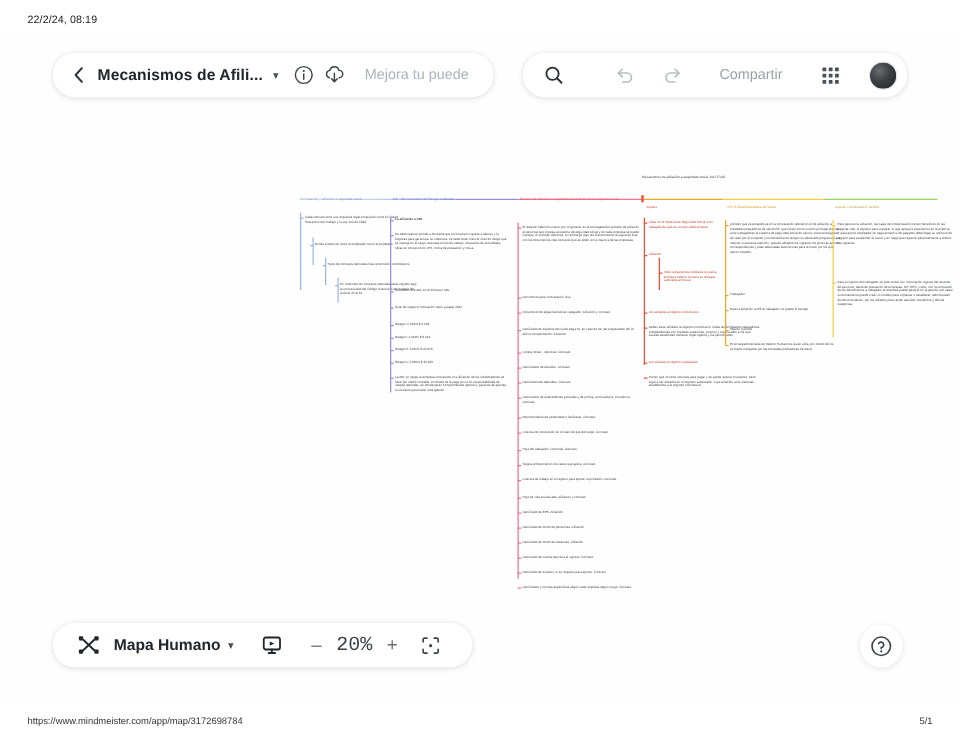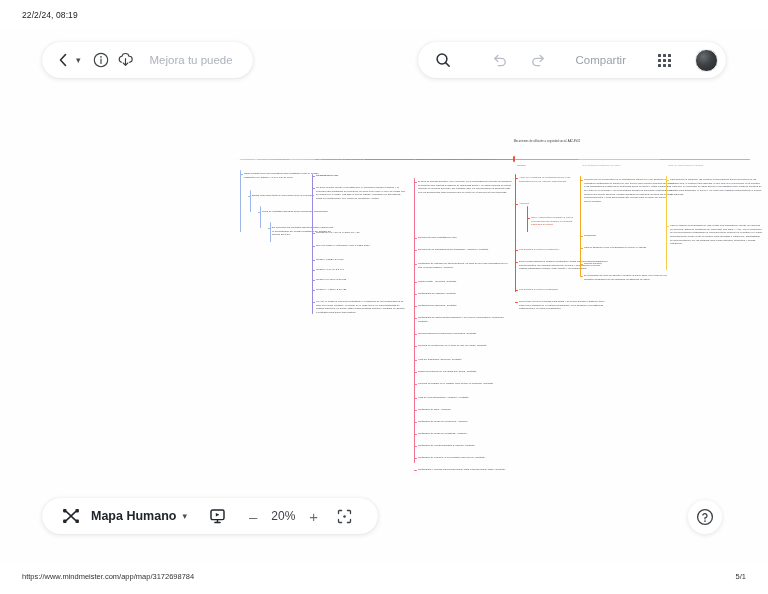--- a/index.html
+++ b/index.html
@@ -85,21 +85,21 @@
   .node .tick {
     position: absolute; left: -4px; top: 1.5px; width: 3.2px; height: 1.1px;
     border-radius: 1px;
   }
 
   
   .tb-bottom {
     left: 42px; bottom: 28px; top: auto; padding: 0 16px; height: 36px;
   }
   .mode-label { font-size: 12.5px; font-weight: 600; color: #20262c; padding: 0 4px 0 7px; }
-  .zoom-val { font-size: 12px; color: #3c4146; width: 34px; text-align: center; }
+  .zoom-val { font-size: 16px; color: #3c4146; width: 34px; text-align: center; font-family: Liberation Mono, monospace; }
   .zoom-btn { font-size: 15px; color: #6b7076; padding: 0 9px; cursor: pointer; }
   .help-btn {
     position: absolute; right: 46px; bottom: 28px;
     width: 34px; height: 34px; border-radius: 50%; background: #fff;
     box-shadow: 0 1px 5px rgba(0,0,0,.11);
     display: flex; align-items: center; justify-content: center;
     color: #4a5056; cursor: pointer;
   }
 
   
@@ -214,20 +214,21 @@
       <div class="node" style="top:48px; width:92px;"><span class="tick" style="background:#f7cd46;"></span>Para el ingreso del trabajador se pide contar con información vigente del acuerdo de servicios, datos de prestación de empresas, NIT, EPS, y ARL, con la conclusión de los beneficiarios a trabajador la empresa puede generar en la gestión a el cabal funcionamiento puede crear un modelo para implantar o establecer, administrado de documentación, por los afiliados para recibir estudios, beneficios y demás categorías.</div>
     </div>
   </div>
 
   <div class="toolbar tb-left">
     <div class="tb-btn">
       <svg width="10" height="14" viewBox="0 0 10 14" fill="none">
         <path d="M7.5 1.5 L2.5 7 L7.5 12.5" stroke="#2b3036" stroke-width="1.6" stroke-linecap="round" stroke-linejoin="round"></path>
       </svg>
     </div>
+    <div class="map-title">Mecanismos de Afili...</div>
     <div class="caret">▾</div>
     <div class="tb-btn">
       <svg width="16" height="16" viewBox="0 0 16 16">
         <circle cx="8" cy="8" r="6.7" fill="none" stroke="#3c4146" stroke-width="1.15"></circle>
         <circle cx="8" cy="4.8" r=".85" fill="#3c4146"></circle>
         <path d="M8 7.1 V11.4" stroke="#3c4146" stroke-width="1.15" stroke-linecap="round"></path>
       </svg>
     </div>
     <div class="tb-btn">
       <svg width="17" height="16" viewBox="0 0 17 16">

